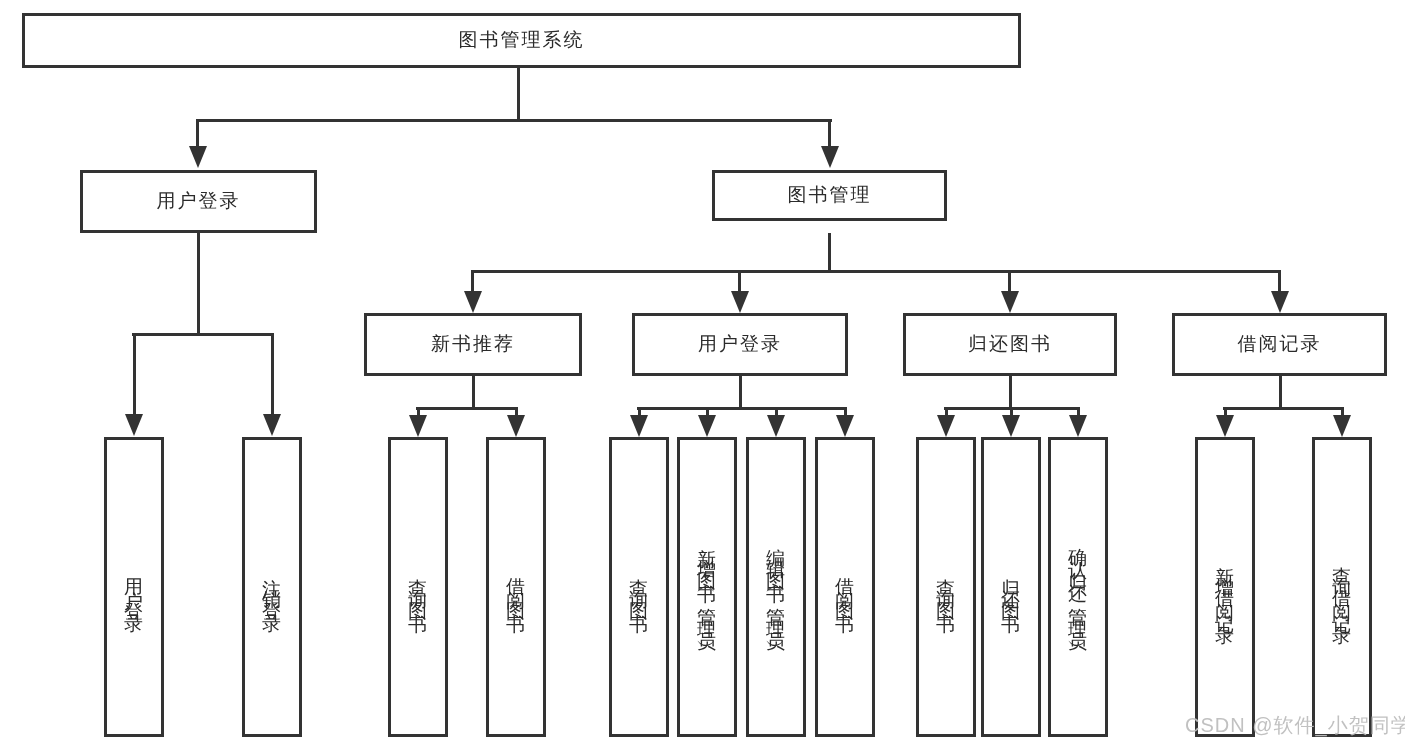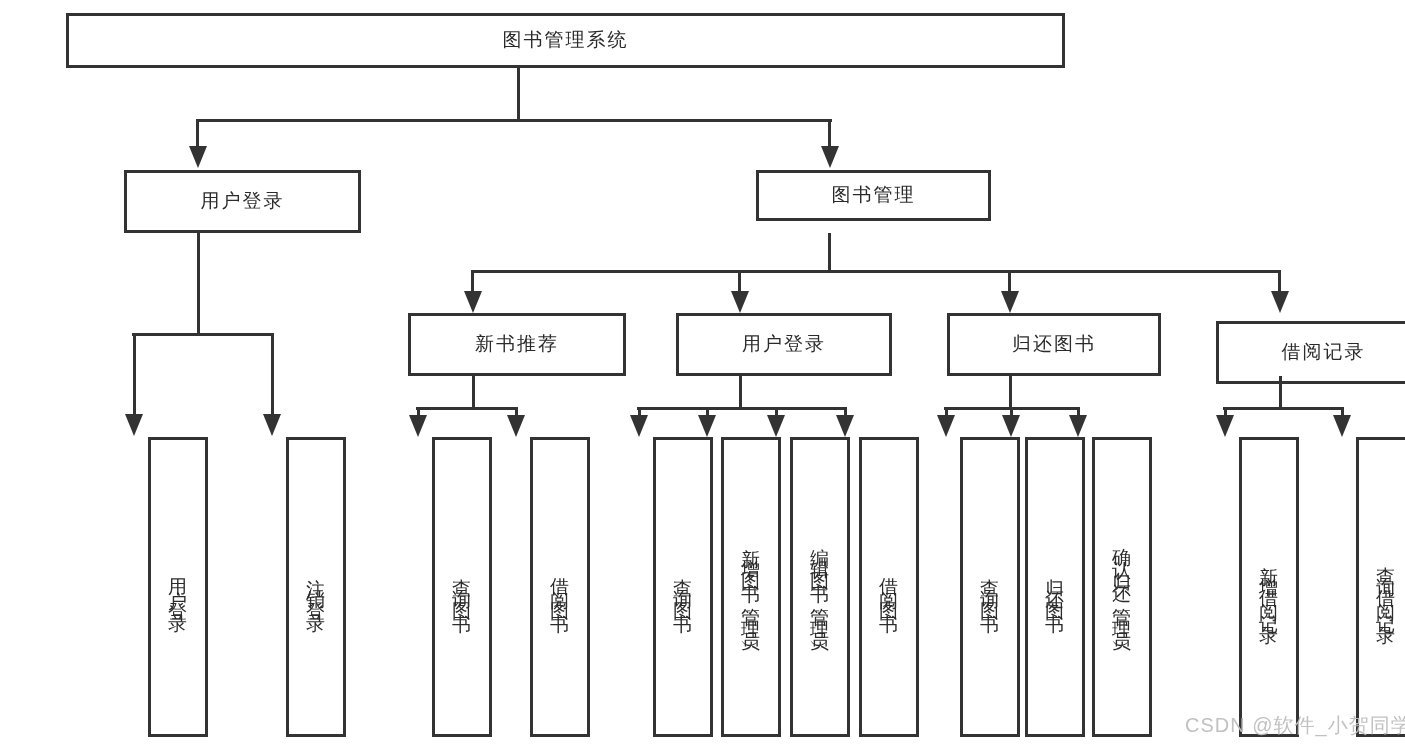--- a/index.html
+++ b/index.html
@@ -15,21 +15,21 @@
     font-family:"Liberation Sans", sans-serif;
     overflow:hidden;
   }
   .stage{position:relative;width:1405px;height:747px;}
   .node{
     position:absolute;box-sizing:border-box;
     border:3px solid var(--line);
     background:#ffffff;
     display:flex;align-items:center;justify-content:center;
     color:var(--text);
-    font-size:19px;letter-spacing:2px;margin-left:44px;
+    font-size:19px;letter-spacing:2px;
   }
   .node span{white-space:nowrap;line-height:1.2;}
   .leaf span{
     writing-mode:vertical-rl;
     text-orientation:mixed;
     letter-spacing:12px;
     line-height:1;
     white-space:nowrap;
   }
   .hl{position:absolute;height:3px;background:var(--line);}
@@ -65,21 +65,21 @@
 
   <div class="node" style="left:364px;top:313px;width:218px;height:63px">
     <span>新书推荐</span>
   </div>
   <div class="node" style="left:632px;top:313px;width:216px;height:63px">
     <span>用户登录</span>
   </div>
   <div class="node" style="left:903px;top:313px;width:214px;height:63px">
     <span>归还图书</span>
   </div>
-  <div class="node" style="left:1172px;top:321px;width:215px;height:63px">
+  <div class="node" style="left:1172px;top:313px;width:215px;height:63px">
     <span>借阅记录</span>
   </div>
 
   <div class="node leaf" style="left:104px;top:437px;width:60px;height:300px">
     <span>用户登录</span>
   </div>
   <div class="node leaf" style="left:242px;top:437px;width:60px;height:300px">
     <span>注销登录</span>
   </div>
 

